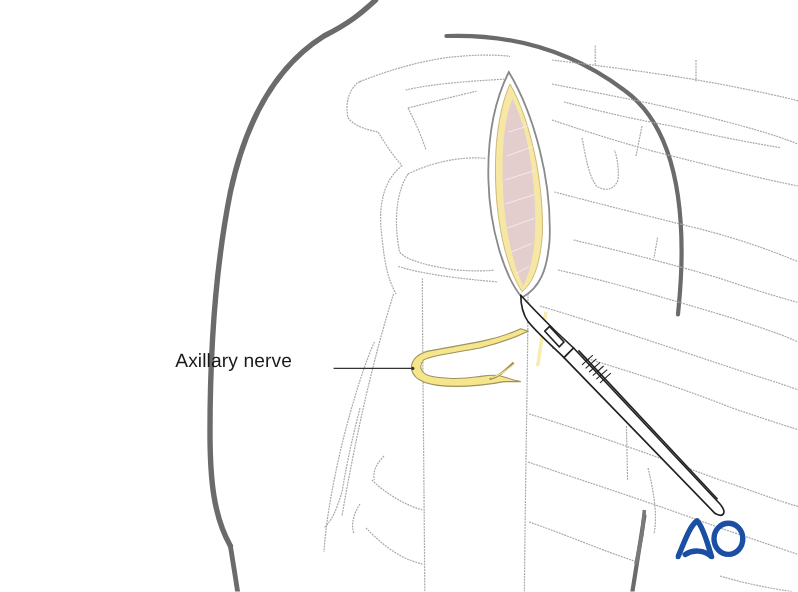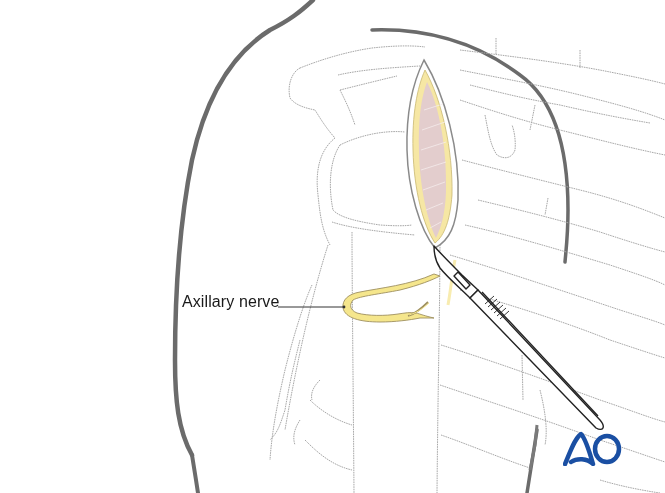--- a/index.html
+++ b/index.html
@@ -130,18 +130,18 @@
       <path d="M500,319 L509,311"></path>
     </g>
   </g>
 
   <line x1="278" y1="307" x2="344" y2="307" stroke="#333333" stroke-width="1"></line>
   <circle cx="344" cy="307" r="1.4" fill="#333333"></circle>
 
   <path d="M537,425 L535,445 L530,470" stroke="#7a7a7a" stroke-width="3" fill="none"></path>
 </svg>
 
-<div class="label" style="left:146px; top:293px;margin-left:36px;">Axillary nerve</div>
+<div class="label" style="left:146px; top:293px;">Axillary nerve</div>
 
 <svg class="logo" viewBox="0 0 60 36" xmlns="http://www.w3.org/2000/svg">
   <path d="M2,34 C8,20 12,8 18,4 C22,8 26,20 30,34 C24,28 14,28 8,32" fill="none" stroke="#1a4fa3" stroke-width="4.5" stroke-linecap="round" stroke-linejoin="round"></path>
   <ellipse cx="44" cy="19" rx="12" ry="13" fill="none" stroke="#1a4fa3" stroke-width="4.5"></ellipse>
 </svg>
 
 </body></html>

